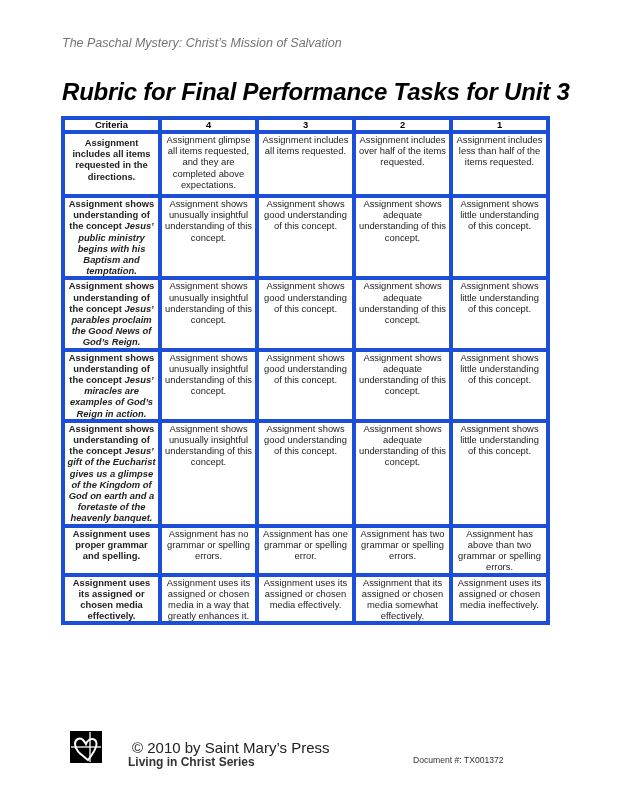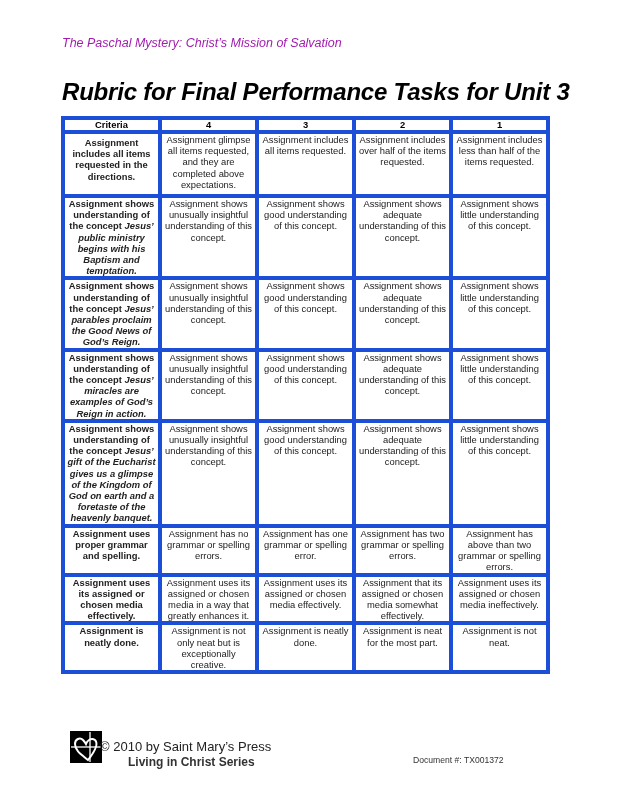--- a/index.html
+++ b/index.html
@@ -1,26 +1,26 @@
 <!DOCTYPE html>
 <html><head>
 <meta charset="utf-8">
 <style>
   html, body { margin: 0; padding: 0; background: #ffffff; }
   body { width: 618px; height: 800px; position: relative; overflow: hidden; color: #111; font-family: "Liberation Sans", sans-serif; }
-  .header-line { position: absolute; left: 62px; top: 36px; font-size: 12.5px; font-style: italic; color: #a21caf; }
+  .header-line { position: absolute; left: 62px; top: 36px; font-size: 12.5px; font-style: italic; color: #737373; }
   .title { position: absolute; left: 62px; top: 78px; font-size: 24px; font-weight: bold; color: #000; letter-spacing: -0.2px; white-space: nowrap; font-style: italic; }
   table.rubric { position: absolute; left: 61px; top: 116px; width: 485px; border-collapse: collapse; table-layout: fixed; }
   table.rubric td, table.rubric th { border: 4px solid #1d4ed8; vertical-align: top; text-align: center; padding: 0 2px; font-size: 9.4px; line-height: 11.2px; color: #222; }
   table.rubric th { font-weight: bold; height: 10px; line-height: 10px; color: #000; }
   td.crit { font-weight: bold; color: #000; font-size: 9.6px; line-height: 12.2px; vertical-align: middle; }
   td.crit.top { vertical-align: top; }
   td.crit .concept { font-style: italic; }
   .footer-logo { position: absolute; left: 70px; top: 731px; width: 32px; height: 32px; }
-  .footer-copy { position: absolute; left: 100px; top: 739px; font-size: 13px; color: #222; }
+  .footer-copy { position: absolute; left: 132px; top: 739px; font-size: 15px; color: #222; }
   .footer-series { position: absolute; left: 128px; top: 755px; font-size: 12px; color: #333; font-weight: bold; }
   .footer-doc { position: absolute; left: 413px; top: 755px; font-size: 8.6px; color: #333; }
 </style>
 </head>
 <body>
 
 <div class="header-line">The Paschal Mystery: Christ’s Mission of Salvation</div>
 <div class="title">Rubric for Final Performance Tasks for Unit 3</div>
 
 <table class="rubric">
@@ -101,29 +101,20 @@
     </tr>
     <tr style="height:43px">
       <td class="crit">
         <span>Assignment uses its assigned or chosen media effectively.</span>
       </td>
       <td>Assignment uses its assigned or chosen media in a way that greatly enhances it.</td>
       <td>Assignment uses its assigned or chosen media effectively.</td>
       <td>Assignment that its assigned or chosen media somewhat effectively.</td>
       <td>Assignment uses its assigned or chosen media ineffectively.</td>
     </tr>
-    <tr style="height:43px">
-      <td class="crit">
-        <span>Assignment is neatly done.</span>
-      </td>
-      <td>Assignment is not only neat but is exceptionally creative.</td>
-      <td>Assignment is neatly done.</td>
-      <td>Assignment is neat for the most part.</td>
-      <td>Assignment is not neat.</td>
-    </tr>
   </tbody>
 </table>
 
 <div class="footer-logo">
   <svg width="32" height="32" viewBox="0 0 32 32">
     <rect x="0" y="0" width="32" height="32" fill="#000"></rect>
     <line x1="20" y1="1" x2="20" y2="31" stroke="#fff" stroke-width="1.3"></line>
     <line x1="1" y1="16" x2="31" y2="16" stroke="#fff" stroke-width="1.3"></line>
     <path d="M18 29 C12 24, 5 20, 5 13 C5 8, 10 6, 13 9 C15 11, 16 13, 16 13 C17 10, 21 6, 25 9 C28 12, 26 19, 18 29 Z" fill="none" stroke="#fff" stroke-width="2"></path>
   </svg>

